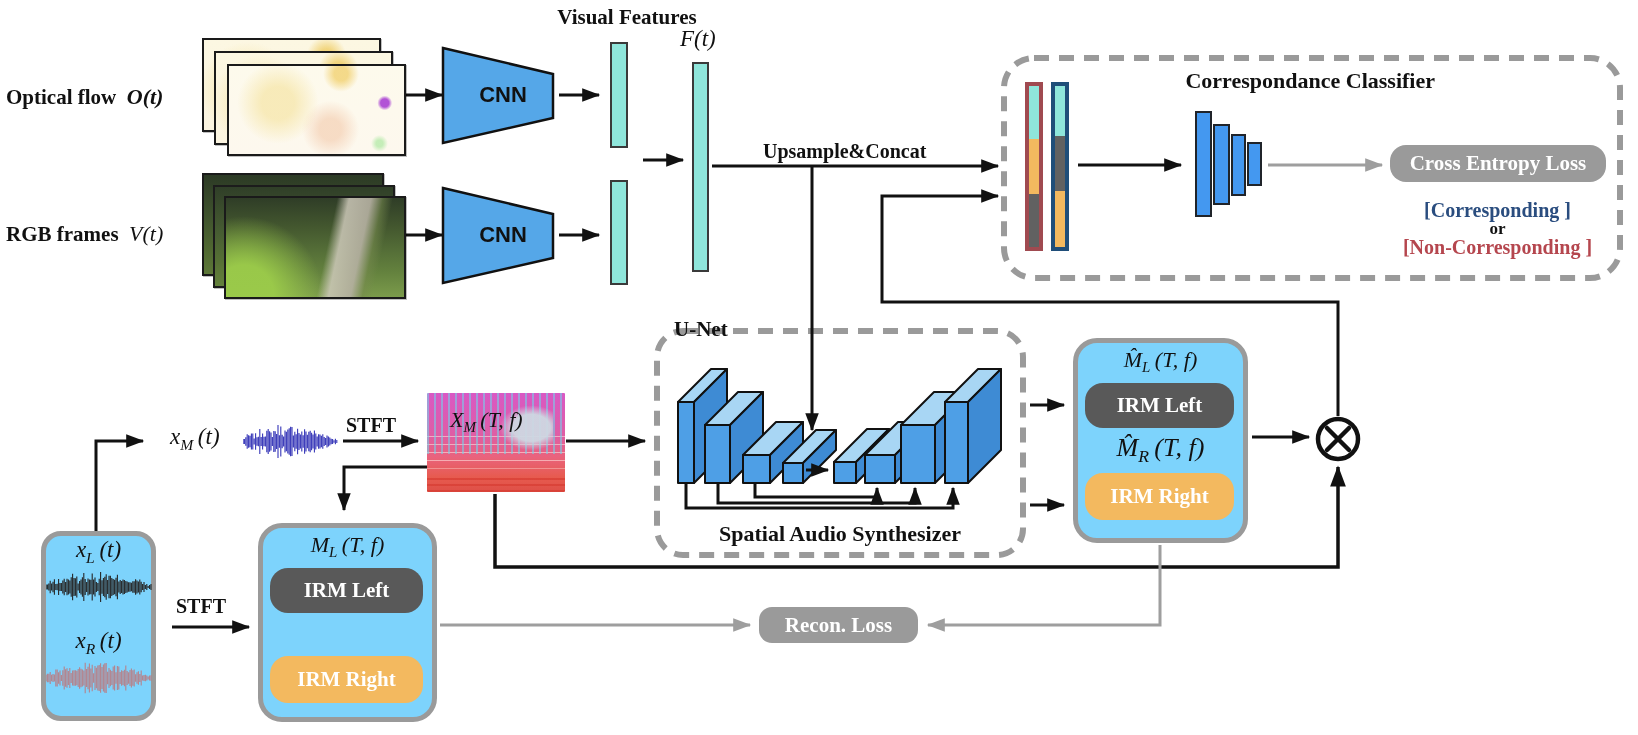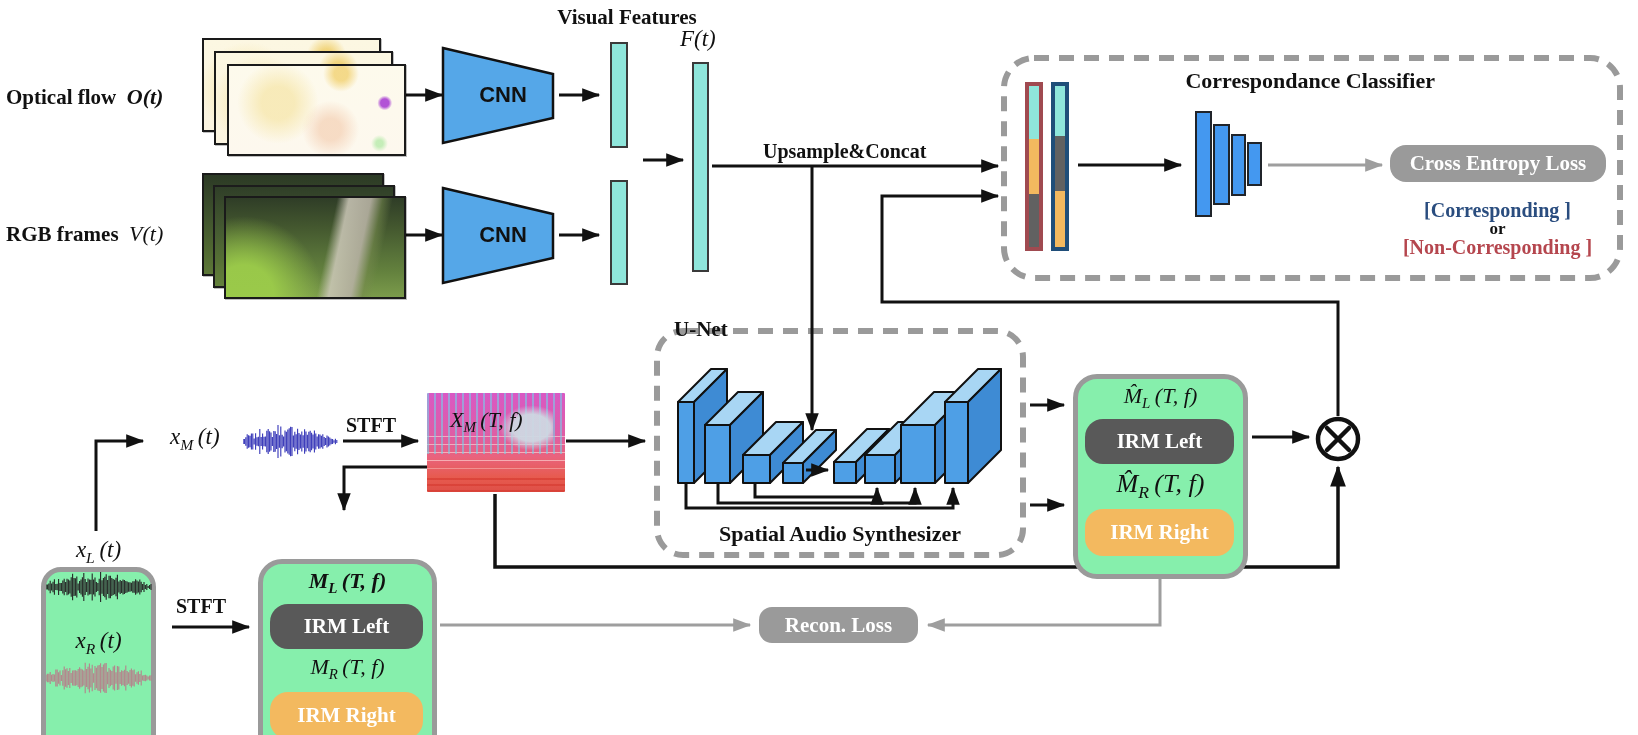--- a/index.html
+++ b/index.html
@@ -37,21 +37,21 @@
       radial-gradient(circle at 10% 98%,rgba(156,204,74,.95) 0 16%,transparent 42%),
       linear-gradient(102deg,transparent 56%,rgba(206,201,186,.85) 62%,rgba(182,177,162,.9) 73%,rgba(118,138,78,.55) 79%,transparent 84%),
       linear-gradient(180deg,#2f3d27 0%,#44582f 30%,#567038 55%,#64823e 75%,#7b9b4b 100%);}
   
   .cyanbar{position:absolute;background:var(--cyan);border:2px solid #3a3a3a;z-index:2;}
   .mlpbar{position:absolute;background:var(--mlp-blue);border:2px solid #20242a;z-index:3;}
   .combo{position:absolute;display:flex;flex-direction:column;z-index:3;}
   .combo>div{width:100%;}
   .seg-cyan{background:var(--cyan);} .seg-orange{background:var(--orange);} .seg-gray{background:#616161;}
   
-  .roundbox{position:absolute;border:5px solid var(--mid-gray);border-radius:22px;background:#86efac;z-index:2;margin-top:36px;}
+  .roundbox{position:absolute;border:5px solid var(--mid-gray);border-radius:22px;background:#7dd3fc;z-index:2;}
   .btn{position:absolute;border-radius:16px;color:#fff;font-weight:700;
        font-family:"Liberation Serif",serif;display:flex;align-items:center;justify-content:center;z-index:3;}
   .spectro{position:absolute;z-index:2;border-radius:1px;
     background-image:
       radial-gradient(ellipse 42px 30px at 76% 38%,rgba(206,216,226,.95) 0 45%,rgba(206,216,226,0) 75%),
       repeating-linear-gradient(90deg,rgba(110,216,238,.55) 0 2px,rgba(110,216,238,0) 2px 7px),
       repeating-linear-gradient(0deg,rgba(255,235,228,.55) 0 1px,rgba(255,235,228,0) 1px 8px),
       repeating-linear-gradient(0deg,rgba(214,58,48,.65) 0 2px,rgba(214,58,48,0) 2px 6px),
       linear-gradient(180deg,#d958c4 0%,#df5da5 42%,#e9637c 65%,#e75b4f 85%,#de4f47 100%);
     background-size:90px 60px,100% 62%,100% 34%,100% 16%,100% 100%;
@@ -222,27 +222,24 @@
   <div class="lbl math center" style="left:41px;top:628px;width:115px;font-size:23px;z-index:3;">
     <span>x</span><sub>R</sub> <span>(t)</span>
   </div>
   <svg class="wave" id="wave-xr" style="left:46px;top:659px;" width="106" height="38">
       <path d="M0.0,15.8V22.2M1.4,14.8V23.2M2.8,14.8V23.2M4.2,13.0V25.0M5.6,15.8V22.2M7.0,15.0V23.0M8.4,15.6V22.4M9.8,10.5V27.5M11.2,10.6V27.4M12.6,13.3V24.7M14.0,11.4V26.6M15.4,16.1V21.9M16.8,11.2V26.8M18.2,7.6V30.4M19.6,10.3V27.7M21.0,9.2V28.8M22.4,12.1V25.9M23.8,9.0V29.0M25.2,14.1V23.9M26.6,11.4V26.6M28.0,11.3V26.7M29.4,11.3V26.7M30.8,11.8V26.2M32.2,9.9V28.1M33.6,8.2V29.8M35.0,9.7V28.3M36.4,10.4V27.6M37.8,11.4V26.6M39.2,3.7V34.3M40.6,10.1V27.9M42.0,7.8V30.2M43.4,4.6V33.4M44.8,9.5V28.5M46.2,5.7V32.3M47.6,14.3V23.7M49.0,6.9V31.1M50.4,8.8V29.2M51.8,6.6V31.4M53.2,6.0V32.0M54.6,4.3V33.7M56.0,8.1V29.9M57.4,5.5V32.5M58.8,4.3V33.7M60.2,4.0V34.0M61.6,12.7V25.3M63.0,9.0V29.0M64.4,10.8V27.2M65.8,11.9V26.1M67.2,7.4V30.6M68.6,6.5V31.5M70.0,13.2V24.8M71.4,7.0V31.0M72.8,7.5V30.5M74.2,12.9V25.1M75.6,11.3V26.7M77.0,12.1V25.9M78.4,10.7V27.3M79.8,6.5V31.5M81.2,12.1V25.9M82.6,13.2V24.8M84.0,11.0V27.0M85.4,9.5V28.5M86.8,11.3V26.7M88.2,10.4V27.6M89.6,15.2V22.8M91.0,13.3V24.7M92.4,12.2V25.8M93.8,14.9V23.1M95.2,11.6V26.4M96.6,16.6V21.4M98.0,15.9V22.1M99.4,15.8V22.2M100.8,16.6V21.4M102.2,17.6V20.4M103.6,16.6V21.4M105.0,16.2V21.8" stroke="#B5838C" stroke-width="1.1" fill="none"></path>
     </svg>
 
   <div class="lbl bold-serif" style="left:176px;top:595px;font-size:20px;">STFT</div>
 
   <div class="roundbox" style="left:258px;top:523px;width:169px;height:189px;border-radius:24px;">
-    <div class="lbl math center" style="left:0;top:4px;width:100%;font-size:22px;font-weight:bold;">
+    <div class="lbl math center" style="left:0;top:4px;width:100%;font-size:22px;">
       <span>M</span><sub>L</sub> <span>(T, f)</span>
     </div>
     <div class="btn" style="left:7px;top:40px;width:153px;height:45px;background:var(--dark-gray);font-size:21px;border-radius:18px;">IRM Left</div>
-    <div class="lbl math center" style="left:0;top:90px;width:100%;font-size:22px;">
-      <span>M</span><sub>R</sub> <span>(T, f)</span>
-    </div>
     <div class="btn" style="left:7px;top:128px;width:153px;height:47px;background:var(--orange);font-size:21px;border-radius:18px;">IRM Right</div>
   </div>
 
   <div class="lbl bold-serif" style="left:674px;top:317px;font-size:21px;">U-Net</div>
   <div class="lbl bold-serif center" style="left:657px;top:521px;width:366px;font-size:22px;">Spatial Audio Synthesizer</div>
 
   <div class="roundbox" style="left:1073px;top:338px;width:165px;height:195px;border-radius:24px;">
     <div class="lbl math center" style="left:0;top:4px;width:100%;font-size:22px;">
       <span>M̂</span><sub>L</sub> <span>(T, f)</span>
     </div>

